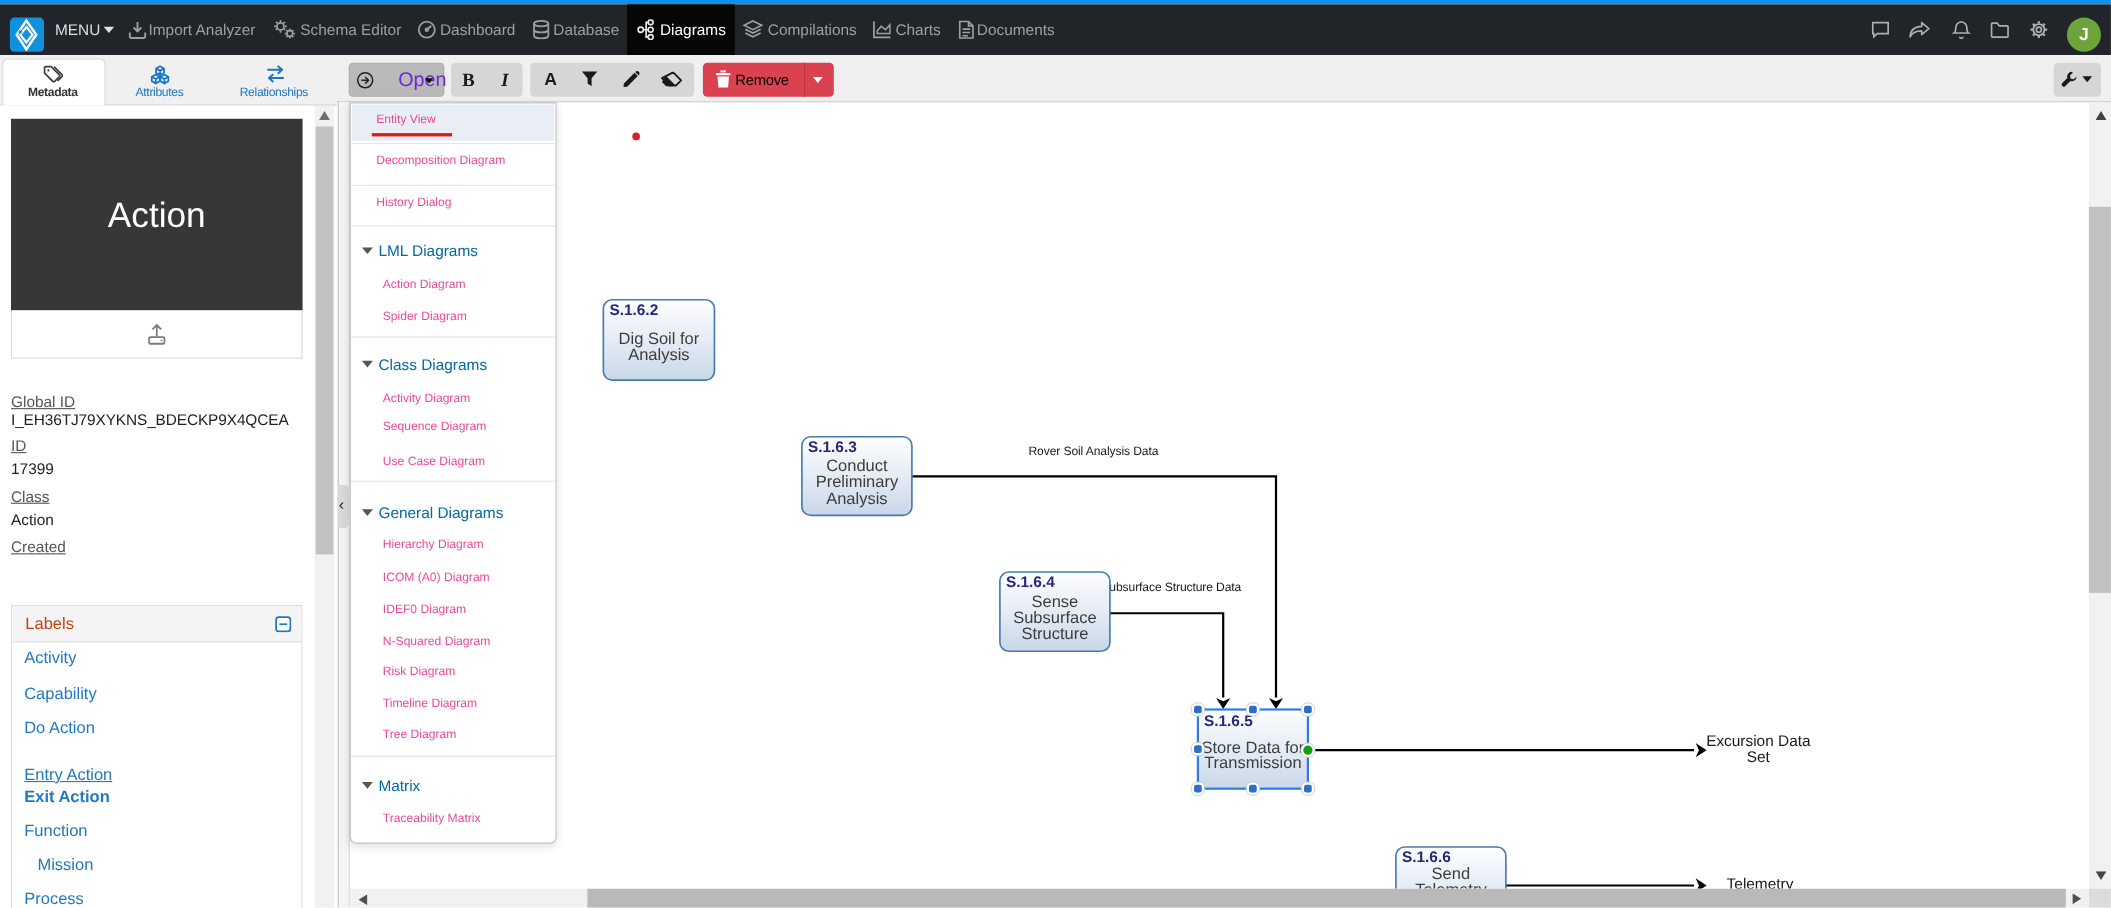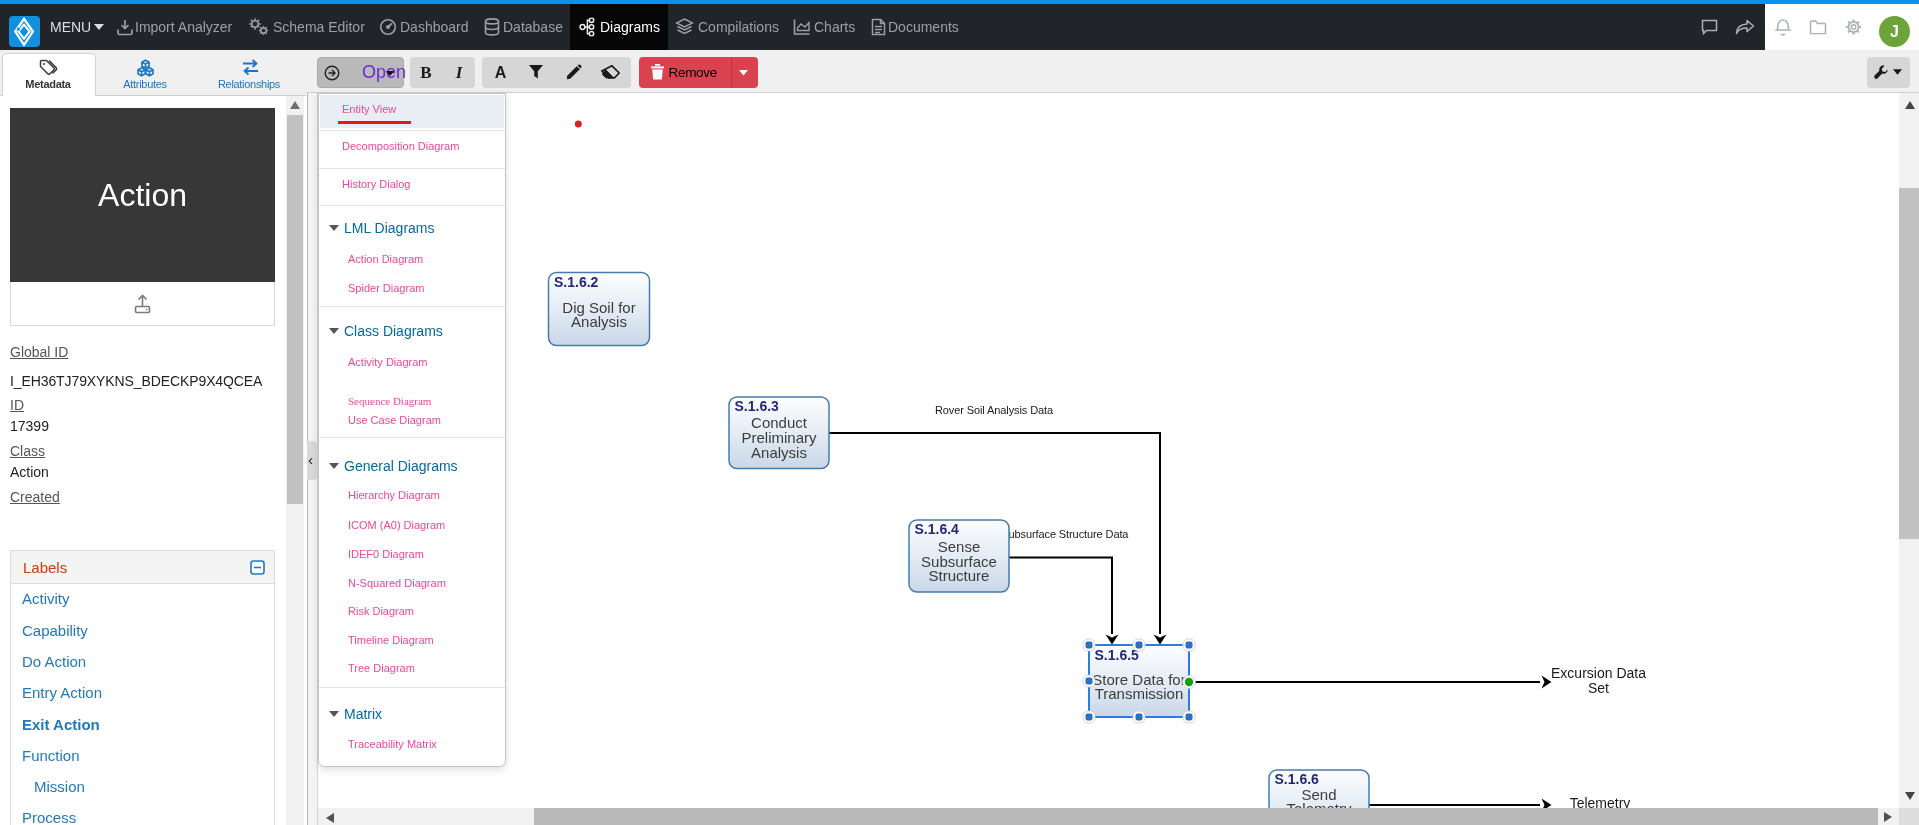--- a/index.html
+++ b/index.html
@@ -1,20 +1,20 @@
 <!DOCTYPE html>
 <html><head>
 <meta charset="utf-8">
 <style>
 * { margin:0; padding:0; box-sizing:border-box; }
 html,body { width:1919px; height:825px; overflow:hidden; font-family:"Liberation Sans", sans-serif; background:#fff; }
 .abs { position:absolute; }
 
 #bluestrip { left:0; top:0; width:1919px; height:4px; background:#0d90ee; }
-#navbar { left:0; top:4px; width:1765px; height:46px; background:#212529; }
+#navbar { left:0; top:4px; width:1919px; height:46px; background:#212529; }
 .navitem { position:absolute; top:0; height:46px; line-height:46px; font-size:14px; color:#9aa0a6; white-space:nowrap; }
 .navicon { position:absolute; top:50%; transform:translateY(-50%); }
 #logo { left:9px; top:12px; width:31px; height:31px; background:#1190dd; border-radius:4px; }
 
 #toolbar { left:0; top:50px; width:1919px; height:43px; background:#f0f0f0; border-bottom:1px solid #cfcfcf; }
 #tabbar { left:0; top:50px; width:306px; height:46px; background:#f0f0f0; border-bottom:1px solid #cfcfcf; }
 #activetab { left:2px; top:53px; width:94px; height:43px; background:#fff; border:1px solid #d2d2d2; border-bottom:none; border-radius:5px 5px 0 0; }
 .tablabel { position:absolute; font-size:11px; letter-spacing:-0.3px; text-align:center; width:90px; }
 .btn { position:absolute; top:57px; height:31px; border-radius:4px; }
 
@@ -196,40 +196,40 @@
 
   <div class="abs" style="left:10px;top:12px;width:265px;height:218px;border:1px solid #d8d8d8;background:#fff;"></div>
   <div class="abs" style="left:10px;top:12px;width:265px;height:174px;background:#373737;"></div>
   <div class="abs" style="left:10px;top:81px;width:265px;text-align:center;color:#fff;font-size:32px;">Action</div>
   <svg class="abs" style="left:132px;top:198px;" width="21" height="20" viewBox="0 0 21 20" fill="none" stroke="#7a7a7a" stroke-width="1.6">
     <path d="M10.5 12 v-10 M6.5 5.5 L10.5 1.5 L14.5 5.5"></path>
     <rect x="3.5" y="12.5" width="14" height="6" rx="1.2"></rect>
     <circle cx="14.8" cy="15.5" r="0.8" fill="#7a7a7a" stroke="none"></circle>
   </svg>
 
-  <div class="fieldlabel" style="top:248px;text-decoration:underline;">Global ID</div>
+  <div class="fieldlabel" style="top:261px;text-decoration:underline;">Global ID</div>
   <div class="fieldvalue" style="top:277px;letter-spacing:-0.1px;">I_EH36TJ79XYKNS_BDECKP9X4QCEA</div>
   <div class="fieldlabel" style="top:301px;">ID</div>
   <div class="fieldvalue" style="top:322px;">17399</div>
   <div class="fieldlabel" style="top:347px;">Class</div>
   <div class="fieldvalue" style="top:368px;">Action</div>
   <div class="fieldlabel" style="top:393px;">Created</div>
 
   <div class="abs" style="left:10px;top:454px;width:265px;height:280px;border:1px solid #ddd;border-bottom:none;">
     <div style="position:absolute;left:0;top:0;width:100%;height:33px;background:#f4f4f4;border-bottom:1px solid #ddd;"></div>
     <div style="position:absolute;left:12px;top:0;line-height:33px;font-size:15px;color:#c2410c;">Labels</div>
     <svg style="position:absolute;left:239px;top:9px;" width="15" height="15" viewBox="0 0 15 15">
       <rect x="1" y="1" width="13" height="13" rx="2.4" fill="#fff" stroke="#2279bd" stroke-width="1.6"></rect>
       <rect x="4" y="6.7" width="7" height="1.6" fill="#2279bd"></rect>
     </svg>
   </div>
   <div class="lbl" style="top:494px;">Activity</div>
   <div class="lbl" style="top:525.5px;">Capability</div>
   <div class="lbl" style="top:557px;">Do Action</div>
-  <div class="lbl" style="top:588px;">Entry Action</div>
+  <div class="lbl" style="top:600px;text-decoration:underline;">Entry Action</div>
   <div class="lbl" style="top:619.5px;font-weight:bold;">Exit Action</div>
   <div class="lbl" style="top:650.5px;">Function</div>
   <div class="lbl" style="top:682px;margin-left:12px;">Mission</div>
   <div class="lbl" style="top:713px;">Process</div>
 </div>
 
 <div class="abs sbtrack" style="left:286px;top:96px;width:18px;height:729px;"></div>
 <svg class="abs" style="left:290px;top:101px;" width="10" height="8" viewBox="0 0 10 8">
     <path d="M5,0 L10,8 L0,8 Z" fill="#6f6f6f"></path>
   </svg>
@@ -360,21 +360,21 @@
   <div class="mi" style="left:23px;top:84px;">History Dialog</div>
   <div class="msep" style="top:111px;"></div>
   <div class="tri" style="left:10px;top:130.5px;"></div>
   <div class="mhead" style="left:25px;top:125.5px;">LML Diagrams</div>
   <div class="mi" style="left:29px;top:158.5px;">Action Diagram</div>
   <div class="mi" style="left:29px;top:187.5px;">Spider Diagram</div>
   <div class="msep" style="top:211.5px;"></div>
   <div class="tri" style="left:10px;top:234px;"></div>
   <div class="mhead" style="left:25px;top:229px;">Class Diagrams</div>
   <div class="mi" style="left:29px;top:262px;">Activity Diagram</div>
-  <div class="mi" style="left:29px;top:301px;font-family:Liberation Serif, serif;">Sequence Diagram</div>
+  <div class="mi" style="left:29px;top:288px;">Sequence Diagram</div>
   <div class="mi" style="left:29px;top:320px;">Use Case Diagram</div>
   <div class="msep" style="top:343px;"></div>
   <div class="tri" style="left:10px;top:368.5px;"></div>
   <div class="mhead" style="left:25px;top:363.5px;">General Diagrams</div>
   <div class="mi" style="left:29px;top:395px;">Hierarchy Diagram</div>
   <div class="mi" style="left:29px;top:424.5px;">ICOM (A0) Diagram</div>
   <div class="mi" style="left:29px;top:453.5px;text-align:right;">IDEF0 Diagram</div>
   <div class="mi" style="left:29px;top:482.5px;">N-Squared Diagram</div>
   <div class="mi" style="left:29px;top:511px;">Risk Diagram</div>
   <div class="mi" style="left:29px;top:540px;">Timeline Diagram</div>

